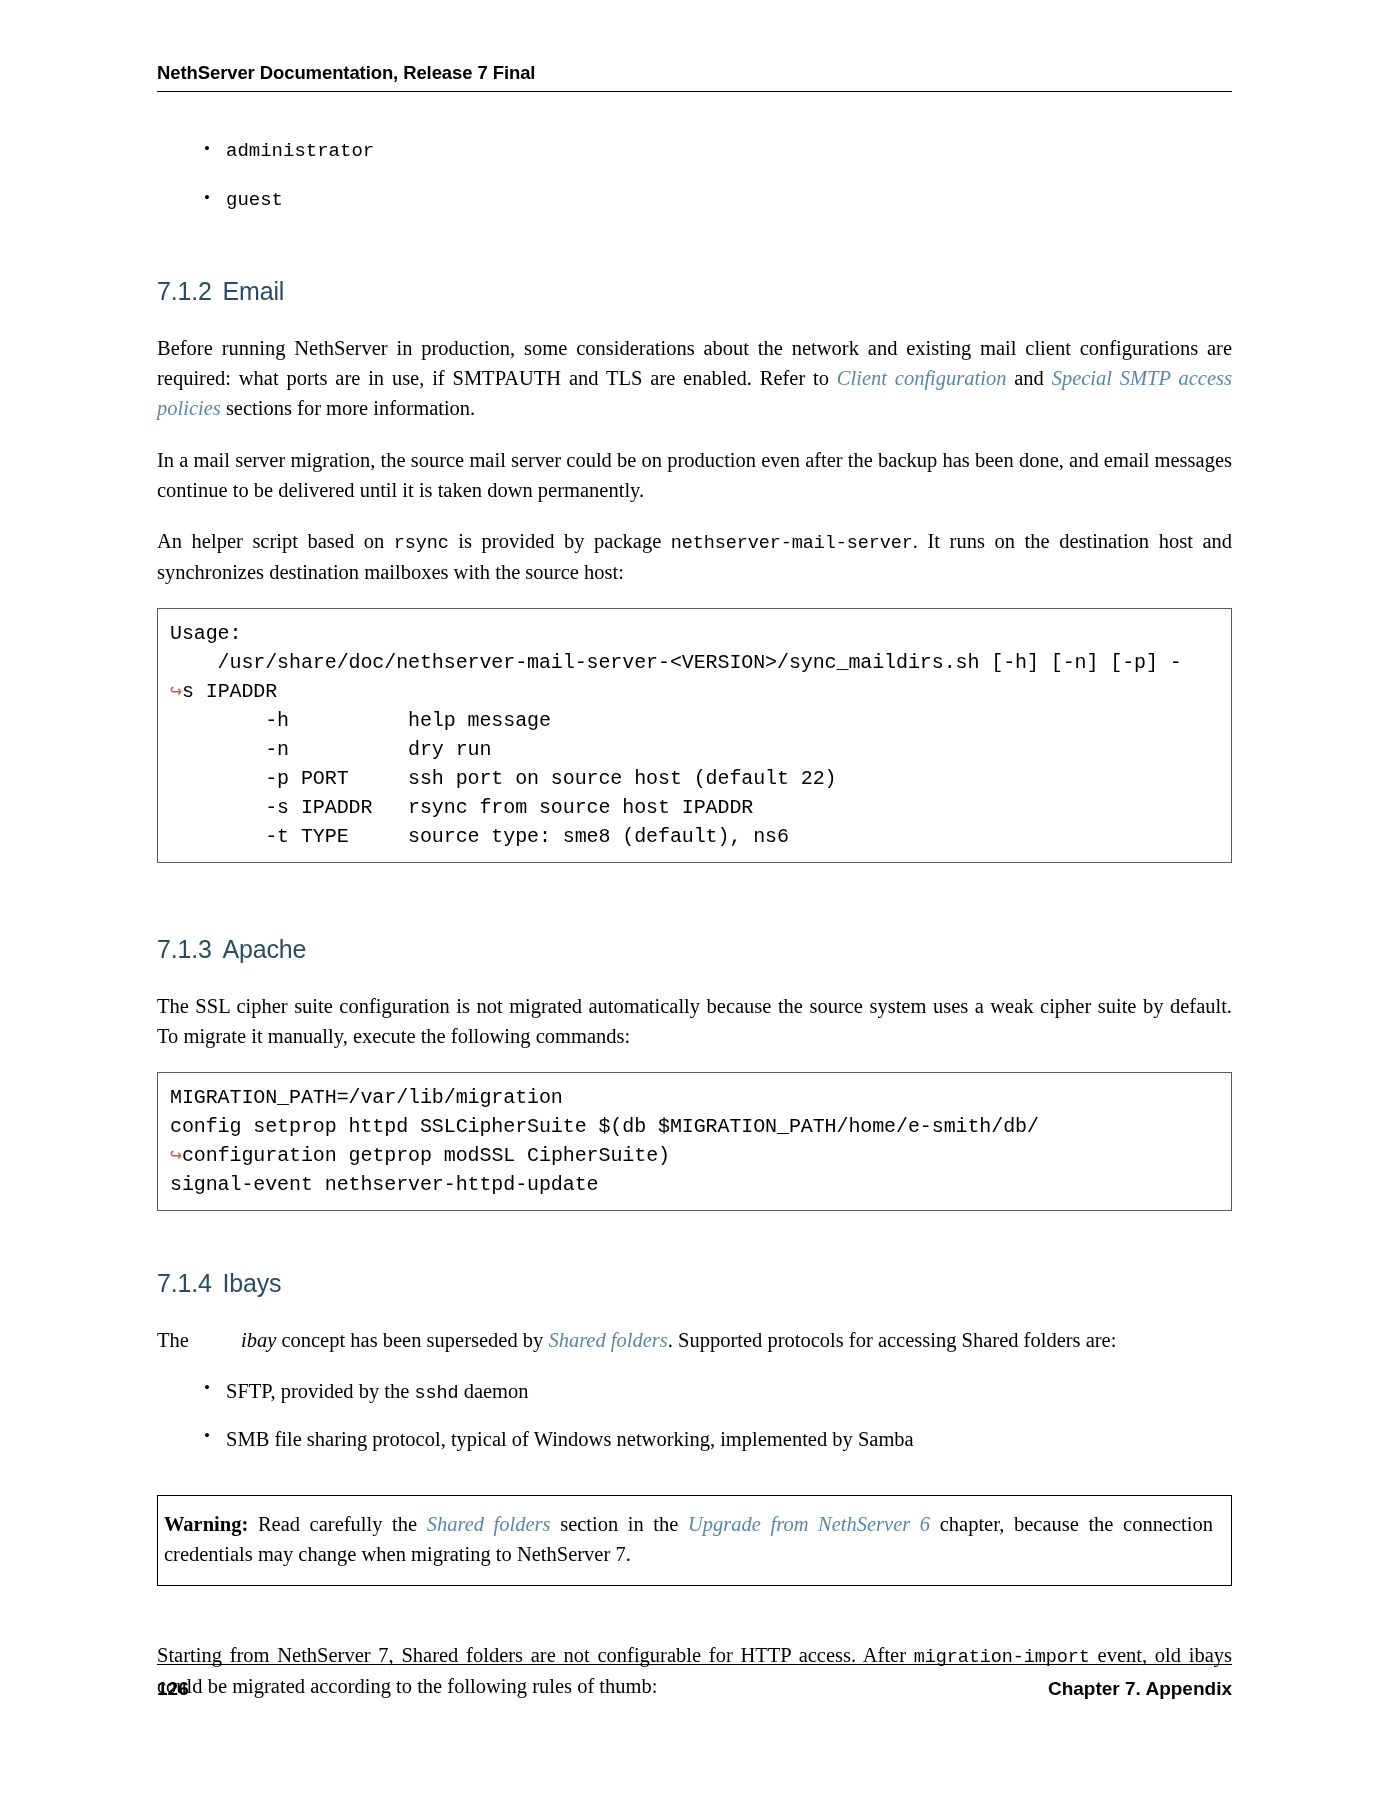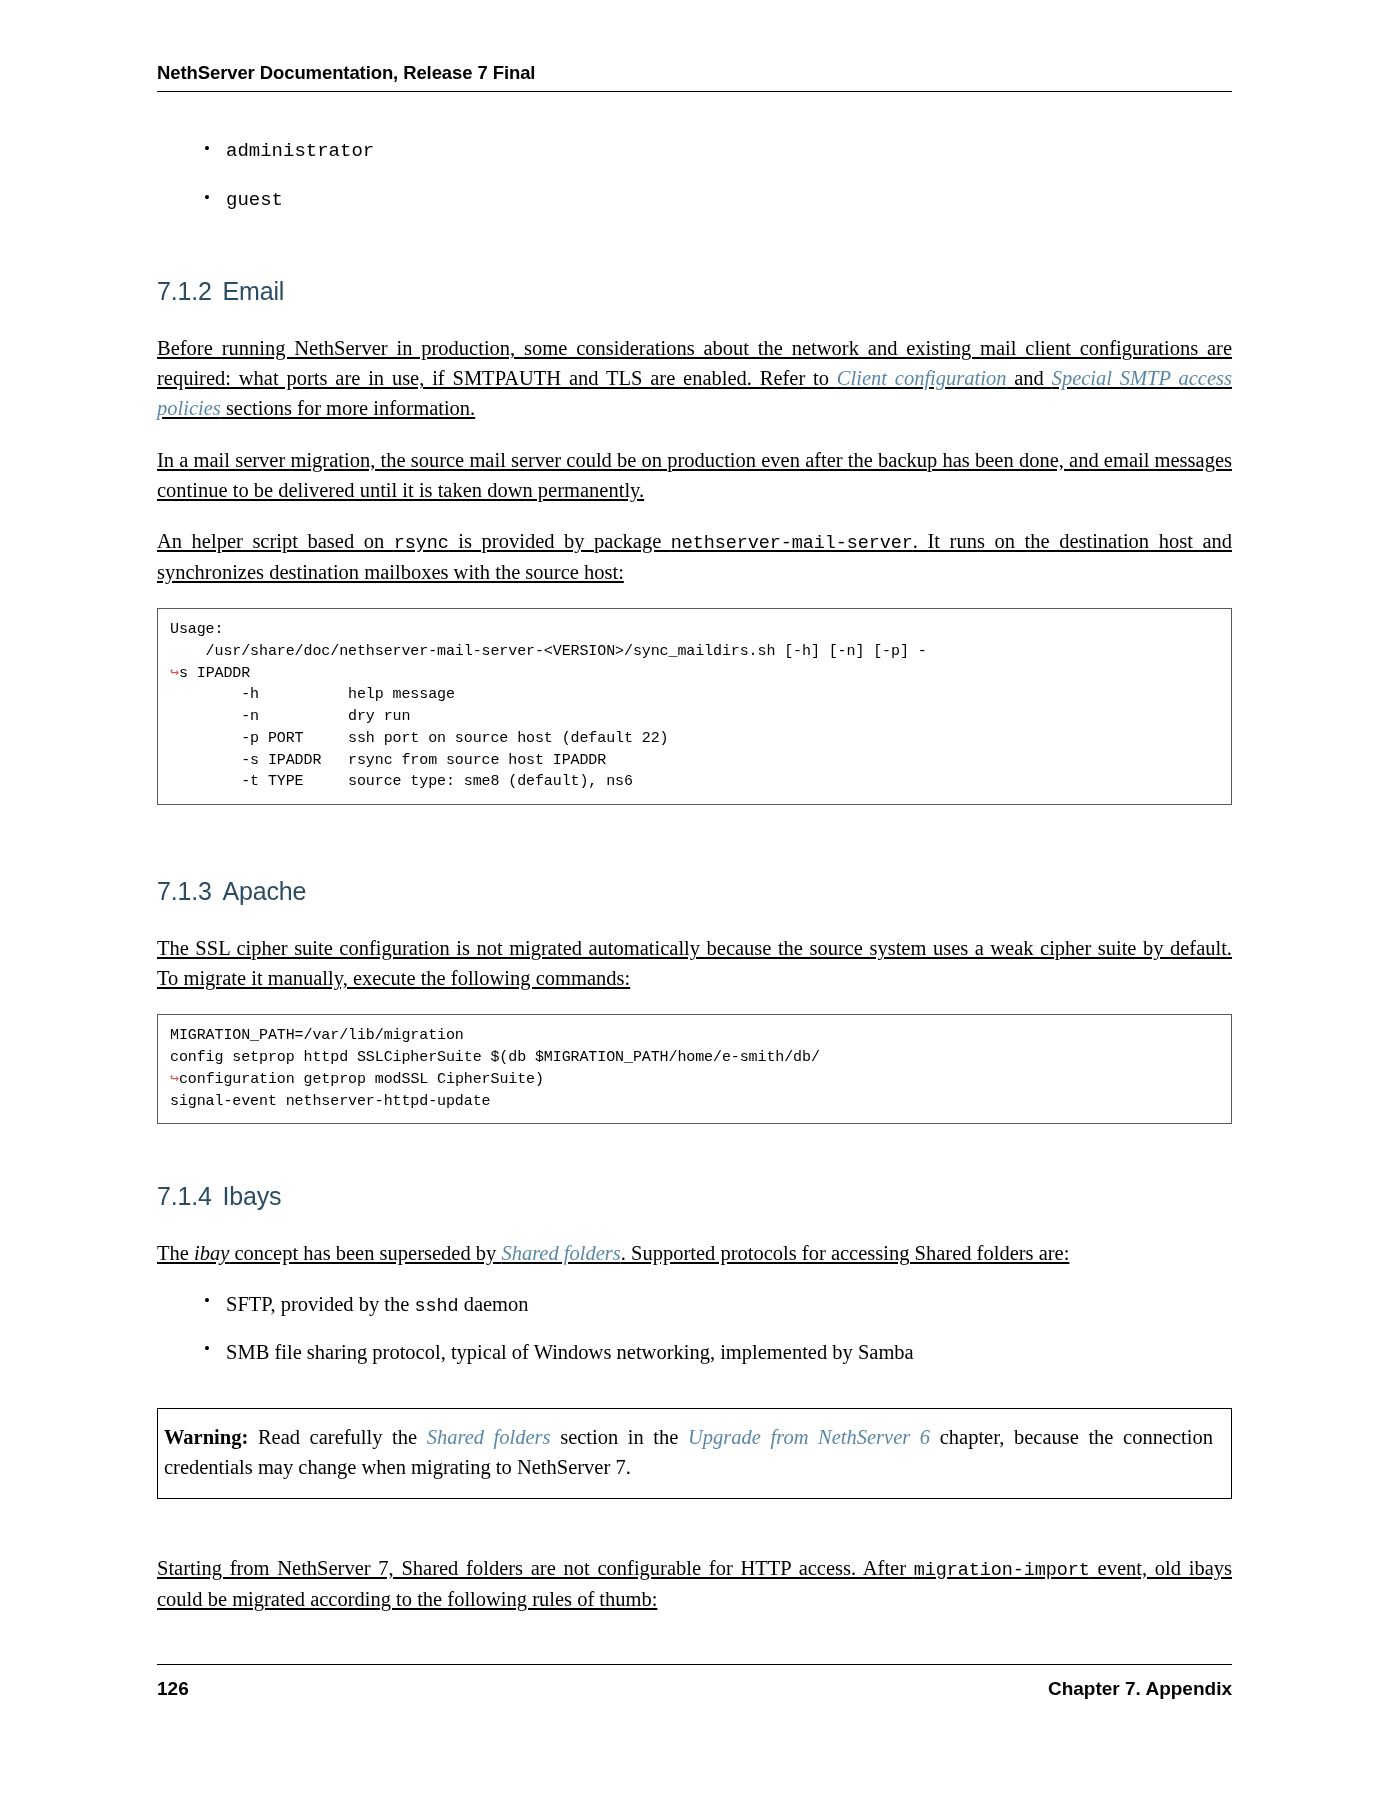--- a/index.html
+++ b/index.html
@@ -59,29 +59,28 @@
   .sp-before-h { height: 42px; }
   .sp-before-h.big { height: 58px; }
 
   
   p.body {
     font-size: 20.5px;
     line-height: 1.47;
     text-align: justify;
     margin: 0 0 21px 0;
     hyphens: manual;
-    text-decoration: underline;
   }
   p.body:last-child { margin-bottom: 0; margin-top: 16px; }
 
   .lnk {
     color: #5b87a6;
     font-style: italic;
   }
-  .it { font-style: italic; }
+  .it { font-style: italic; margin-left: 47px; }
   code, .mono {
     font-family: "Liberation Mono", "DejaVu Sans Mono", monospace;
     font-size: 18.5px;
     letter-spacing: -0.1px;
   }
 
   
   ul.blist {
     list-style: none;
     margin: 0 0 0 0;
@@ -107,21 +106,21 @@
     margin-bottom: 22px;
   }
   ul.blist.mono-list li:before {
     font-family: "Liberation Serif", serif;
   }
   ul.blist.tight li { margin-bottom: 19px; }
 
   
   pre.codeblock {
     font-family: "Liberation Mono", "DejaVu Sans Mono", monospace;
-    font-size: 15px;
+    font-size: 20px;
     line-height: 1.45;
     color: #000;
     background: #ffffff;
     border: 1.3px solid #5b5b5b;
     margin: 0;
     padding: 10px 12px 11px 12px;
     white-space: pre;
     overflow: hidden;
     letter-spacing: -0.1px;
   }

